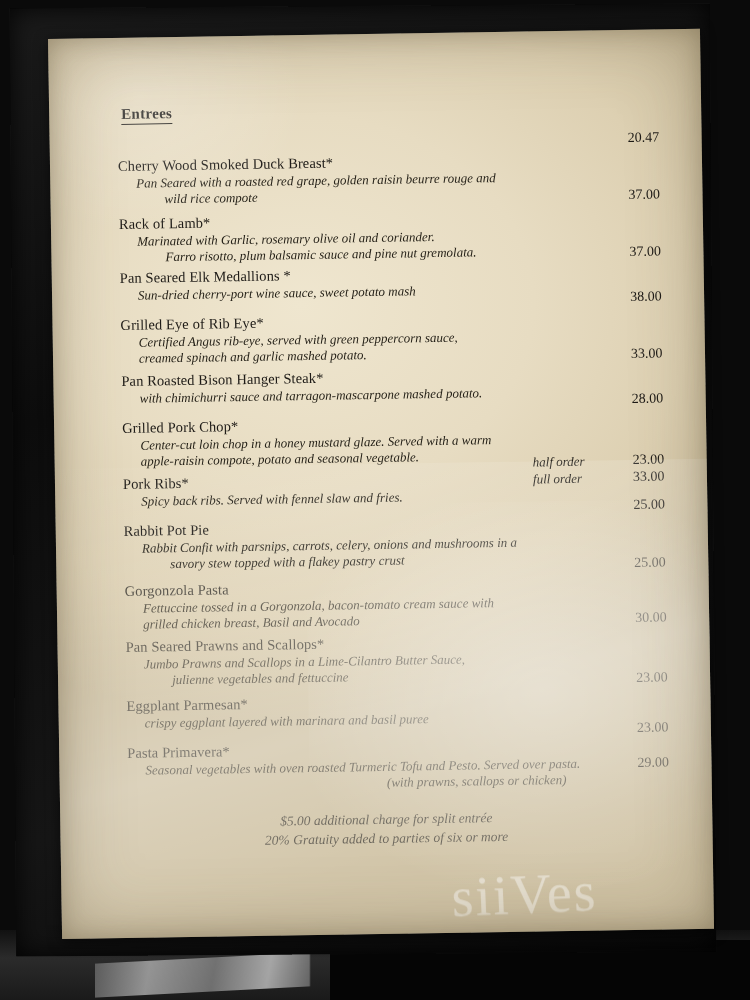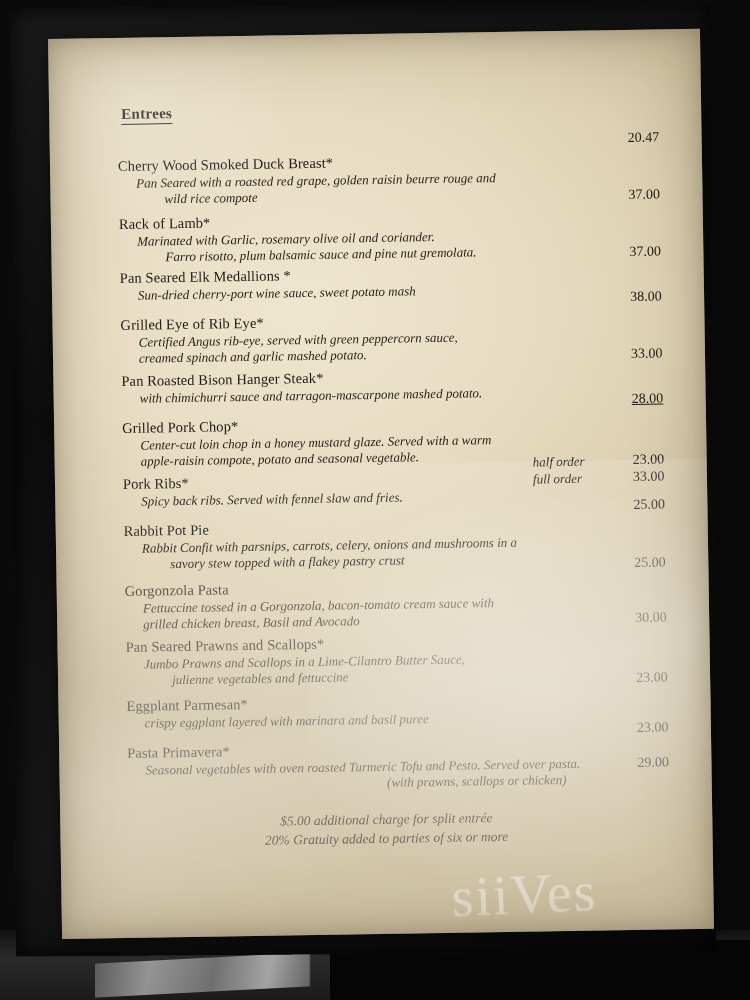--- a/index.html
+++ b/index.html
@@ -243,21 +243,21 @@
         </div>
         <div class="price" style="left:578px; top:316px;">33.00</div>
 
         <div class="item" style="top:382px;">
           <div class="item-name">Grilled Pork Chop*</div>
           <div class="item-desc">
             <span>Center-cut loin chop in a honey mustard glaze. Served with a warm</span>
             <span class="ind" style="margin-left:0">apple-raisin compote, potato and seasonal vegetable.</span>
           </div>
         </div>
-        <div class="price" style="left:578px; top:361px;text-decoration:underline;">28.00</div>
+        <div class="price" style="left:578px; top:361px;">28.00</div>
 
         <div class="item" style="top:438px;">
           <div class="item-name">Pork Ribs*</div>
           <div class="item-desc">
             <span>Spicy back ribs. Served with fennel slaw and fries.</span>
           </div>
         </div>
         <div class="portion" style="left:478px; top:423px;">half order</div>
         <div class="portion" style="left:478px; top:440px;">full order</div>
         <div class="price" style="left:578px; top:422px;">23.00</div>

